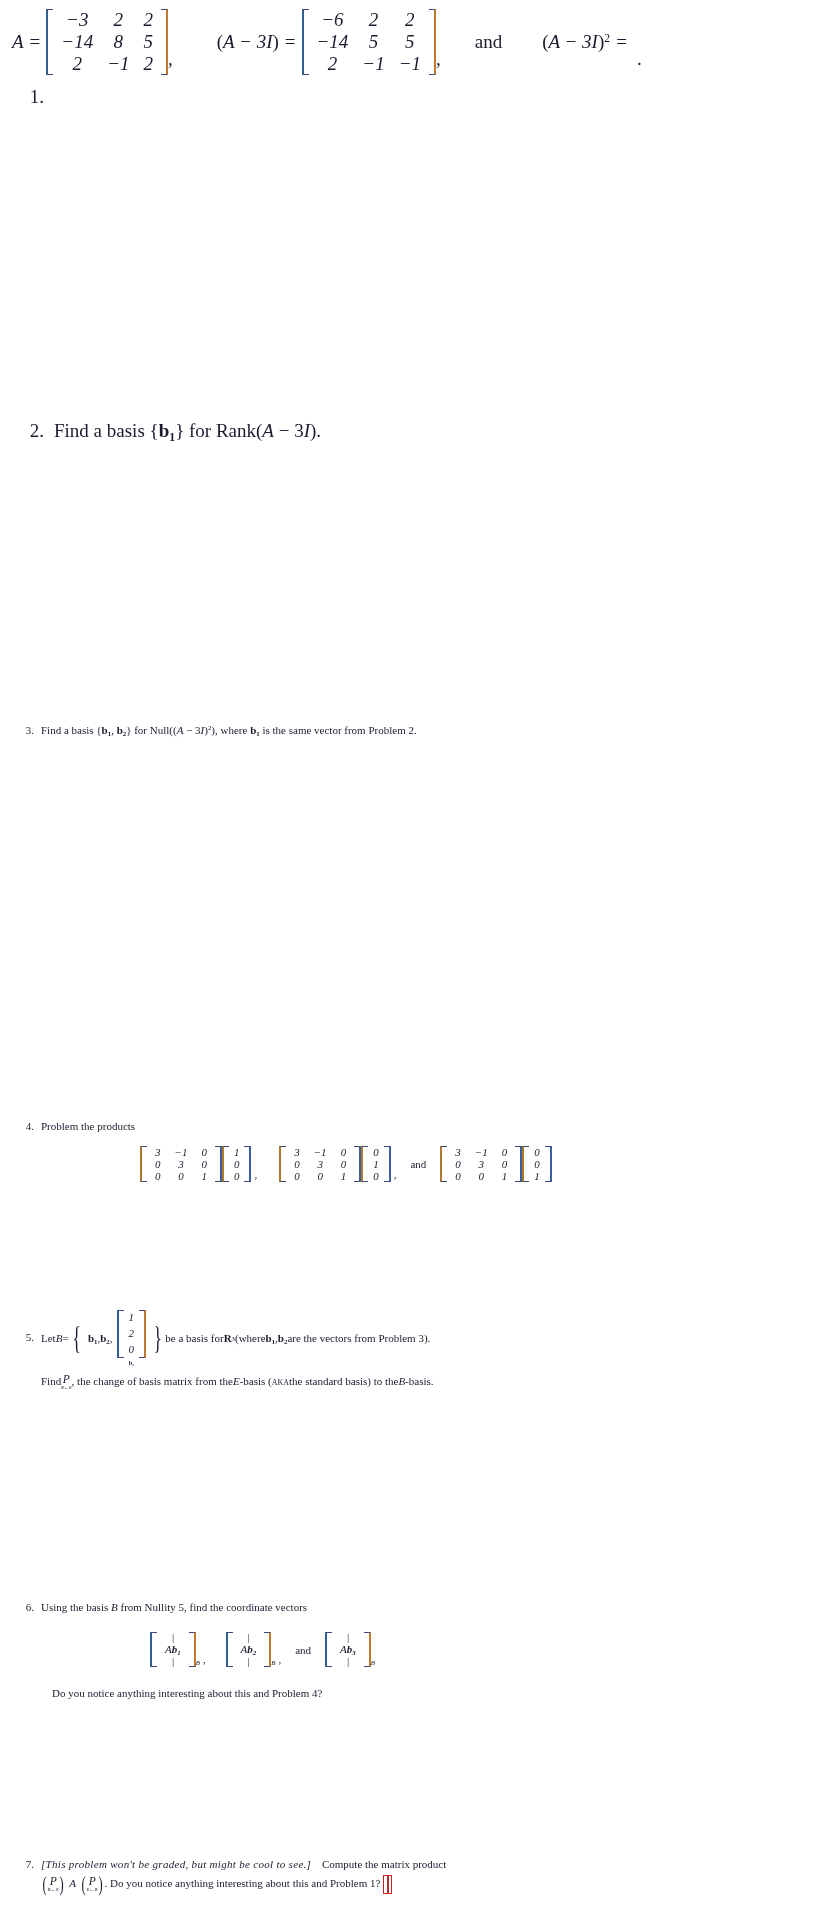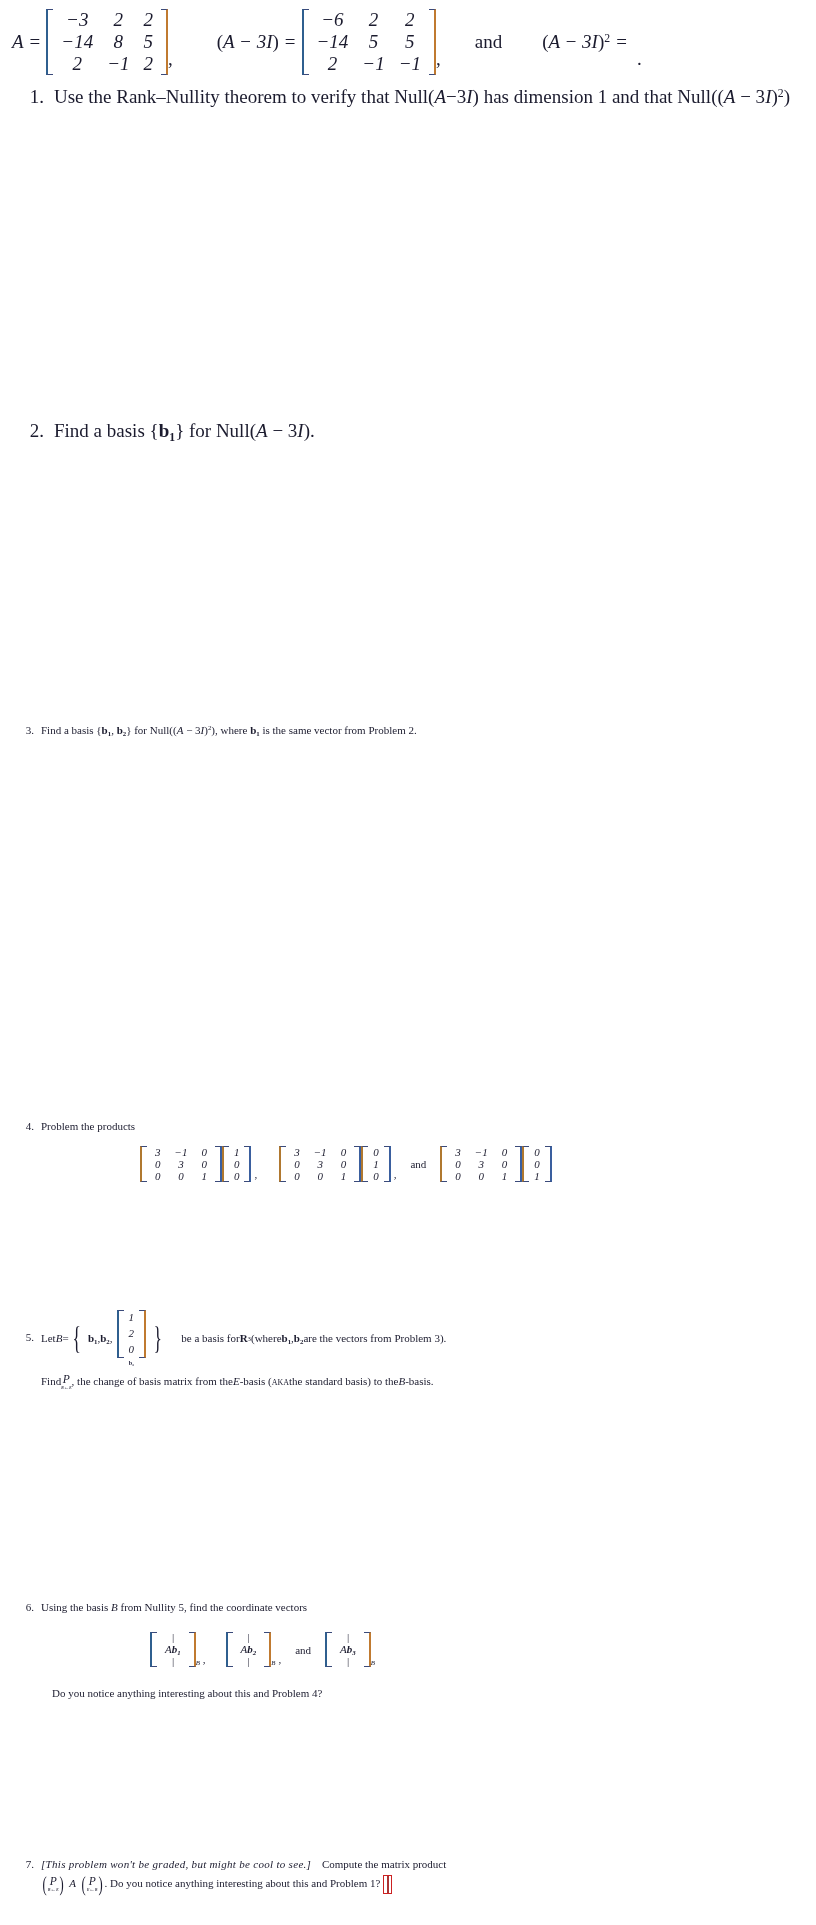--- a/index.html
+++ b/index.html
@@ -172,30 +172,27 @@
       <span>(</span><span class="it">A − 3I</span><span>)</span><span class="sup">2</span>
     </span>
     <span style="margin:0 6px;">=</span>
 
     <span style="align-self:flex-end; padding-bottom:4px; padding-left:4px;">.</span>
   </div>
 
   <div class="prob big" style="left:18px; top:84px; width:790px;">
     <div class="num">1.</div>
     <div class="body">
-      <div>
-        <span>Use the Rank–Nullity theorem to verify that Null(</span><span class="it">A</span><span>−3</span><span class="it">I</span><span>) has dimension 1 and that Null((</span><span class="it">A</span><span> − 3</span><span class="it">I</span><span>)</span><span class="sup">2</span><span>)</span>
-      </div>
     </div>
   </div>
 
   <div class="prob big" style="left:18px; top:418px; width:600px;">
     <div class="num">2.</div>
     <div class="body">
-      <span>Find a basis {</span><span class="bf"><span>b</span><span class="sub">1</span></span><span>} for Null(</span><span class="it">A</span><span> − 3</span><span class="it">I</span><span>).</span>
+      <span>Find a basis {</span><span class="bf"><span>b</span><span class="sub">1</span></span><span>} for Rank(</span><span class="it">A</span><span> − 3</span><span class="it">I</span><span>).</span>
     </div>
   </div>
 
   <div class="prob small" style="left:14px; top:723px; width:700px;">
     <div class="num">3.</div>
     <div class="body">
       <span>Find a basis {</span><span class="bf"><span>b</span><span class="sub">1</span></span><span>, </span><span class="bf"><span>b</span><span class="sub">2</span></span><span>} for Null((</span><span class="it">A</span><span> − 3</span><span class="it">I</span><span>)</span><span class="sup">2</span><span>), where </span><span class="bf"><span>b</span><span class="sub">1</span></span><span> is the same vector from Problem 2.</span>
     </div>
   </div>
 
@@ -350,21 +347,21 @@
                 </span>
               <span class="mrow">
                   <span class="mcell">0</span>
                 </span>
             </span>
             <span class="brk r"></span>
           </span>
           <span class="vlabel">b₃</span>
         </span>
         <span class="brace">}</span>
-        <span style="margin-left:16px;"> be a basis for </span>
+        <span style="margin-left:0;"> be a basis for </span>
           <span style="font-weight:bold;">R</span>
           <span class="sup">3</span>
           <span> (where </span>
           <span class="bf"><span>b</span><span class="sub">1</span></span>
           <span>, </span>
           <span class="bf"><span>b</span><span class="sub">2</span></span>
           <span> are the vectors from Problem 3).</span>
       </div>
       <div style="display:flex; align-items:center; margin-top:26px;">
         <span>Find </span>

